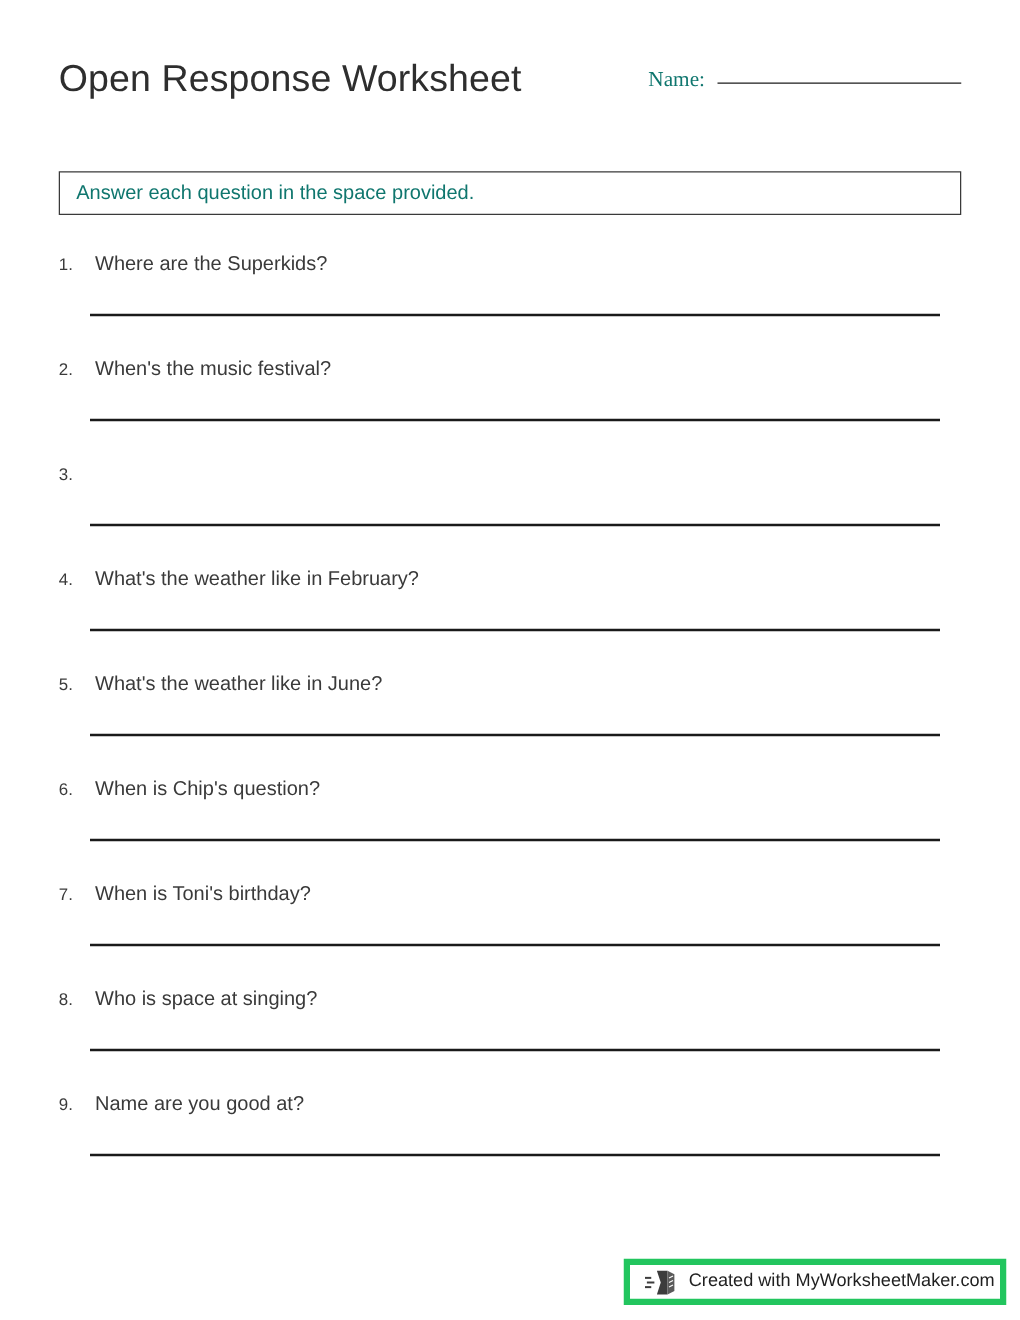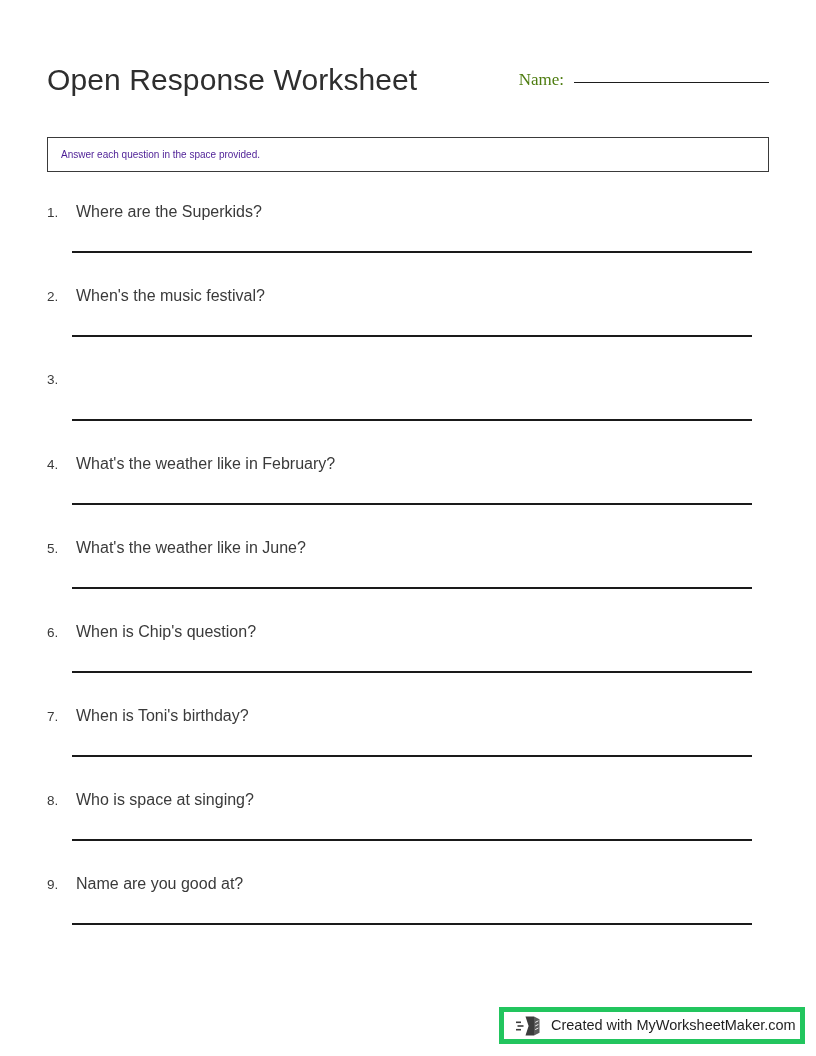--- a/index.html
+++ b/index.html
@@ -16,21 +16,20 @@
     overflow: hidden;
   }
 
   
   .header {
     position: absolute;
     left: 47px;
     top: 44px;
     width: 722px;
     height: 50px;
-    margin-top: 16px;
   }
   .title {
     position: absolute;
     left: 0;
     top: 0;
     font-size: 30px;
     font-weight: 300;
     color: #2e2e2e;
     letter-spacing: 0.1px;
     white-space: nowrap;
@@ -40,21 +39,21 @@
     position: absolute;
     right: 0;
     top: 10px;
     display: flex;
     align-items: baseline;
     gap: 10px;
   }
   .name-label {
     font-family: "Liberation Serif", serif;
     font-size: 17px;
-    color: #4d7c0f;
+    color: #0f766e;
     white-space: nowrap;
   }
   .name-rule {
     display: block;
     width: 195px;
     height: 0;
     border-bottom: 1.6px solid #1d1d1d;
     position: relative;
     top: -2px;
   }
@@ -67,22 +66,22 @@
     width: 722px;
     height: 35px;
     box-sizing: border-box;
     border: 1px solid #3a3a3a;
     background: #ffffff;
     display: flex;
     align-items: center;
   }
   .instruction-text {
     padding-left: 13px;
-    font-size: 10px;
-    color: #4c1d95;
+    font-size: 16px;
+    color: #0f766e;
     line-height: 1;
   }
 
   
   .questions {
     position: absolute;
     left: 47px;
     top: 203px;
     width: 722px;
   }

